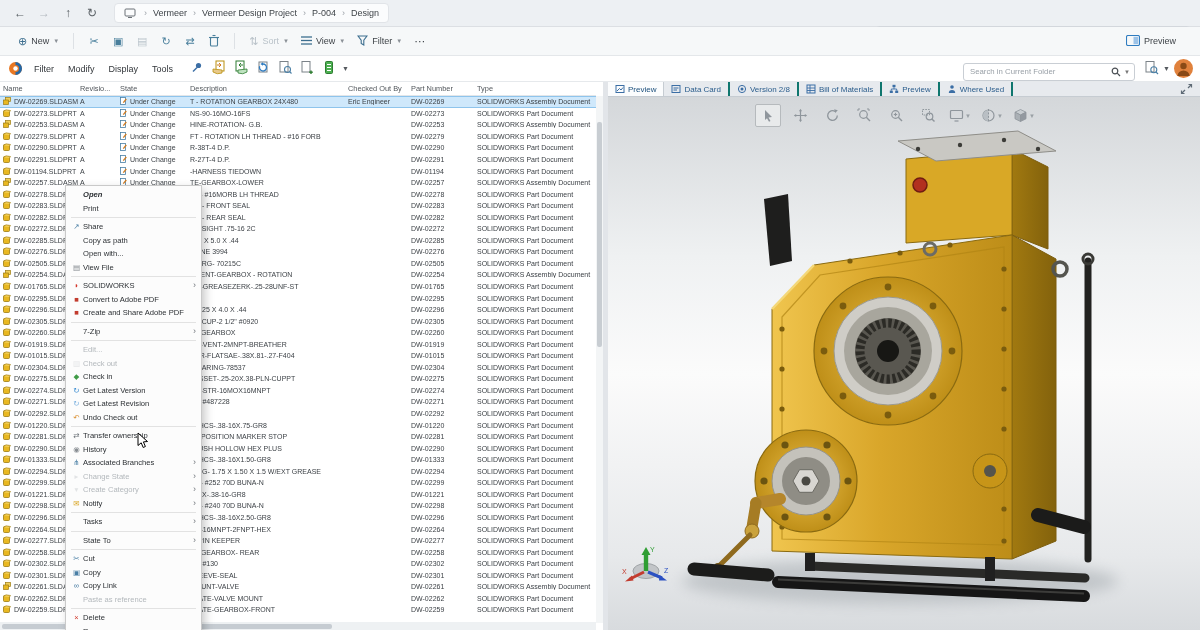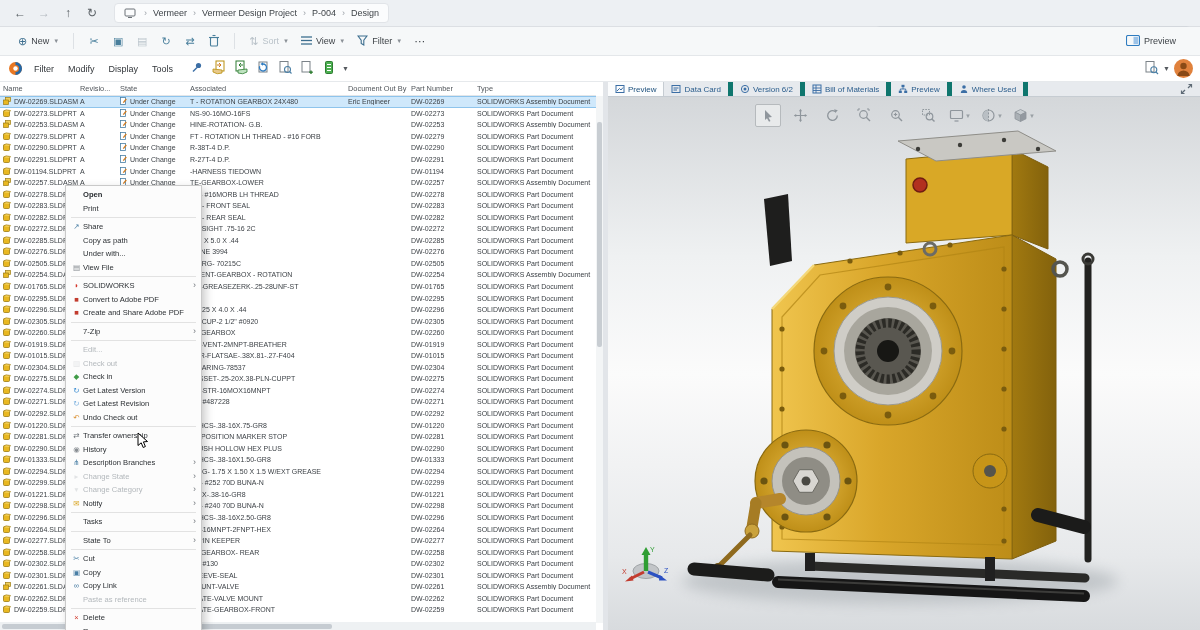--- a/index.html
+++ b/index.html
@@ -80,31 +80,31 @@
   .hscroll { position:absolute; left:0; bottom:0; width:596px; height:8px; background:#eef1f3; }
   .hthumb { position:absolute; left:2px; top:1.5px; width:330px; height:5px; background:#c6ccd2; border-radius:2px; }
 
   
   #context-menu { position:absolute; left:65px; top:103px; width:137px; background:#fcfcfc;
     border:1px solid #c9c9c9; box-shadow:3px 4px 9px rgba(0,0,0,.22); z-index:40; padding:2px 0; }
   .cm-item { height:13.5px; display:flex; align-items:center; font-size:7.6px; color:#2b2f33; padding:0 5px 0 4px; }
   .cm-ico { width:13px; flex:none; text-align:center; font-size:7.5px; line-height:1; }
   .cm-label { flex:1 1 auto; white-space:nowrap; overflow:hidden; }
   .cm-arrow { flex:none; color:#6f757a; font-size:9px; line-height:1; }
-  .cm-item.bold .cm-label { font-weight:bold; }
+  .cm-item.bold .cm-label { font-weight:bold;font-style:italic; }
   .cm-item.disabled { color:#b3b8bc; }
   .cm-item.disabled .cm-ico { opacity:.45; }
   .cm-sep { height:1px; background:#e2e2e2; margin:2px 5px; }
   #menu-cursor { position:absolute; z-index:60; }
 
   
   .tabs { position:absolute; left:0; top:0; width:592px; height:15px; background:#e7eaee;
     border-bottom:1px solid #c6ccd2; display:flex; align-items:stretch; }
   .tab { display:flex; align-items:center; gap:3px; padding:0 7px; font-size:8px; color:#2b5d8c;
-    border-right:5px solid #0f766e; cursor:default; white-space:nowrap; }
+    border-right:2px solid #0f766e; cursor:default; white-space:nowrap; }
   .tab.active { background:#fbfcfd; color:#1c4f7c; border-right:1px solid #c6ccd2; }
   .expand-btn { position:absolute; right:6px; top:1px; width:16px; height:13px; border:none;
     background:transparent; cursor:default; }
 
   
   .viewer { position:absolute; left:0; top:15px; width:592px; height:533px;
     background:linear-gradient(to bottom, #d4d7da 0%, #eff1f2 30%, #fbfbfb 52%, #e7e9eb 86%, #d8dbde 100%); overflow:hidden; }
   .viewtools { position:absolute; left:147px; top:7px; display:flex; gap:6px; }
   .vt-btn { width:26px; height:23px; border:1px solid transparent; background:transparent;
     display:flex; align-items:center; justify-content:center; gap:1px; cursor:default; }
@@ -269,20 +269,32 @@
     <button class="mb-iconbtn">
       <svg width="16" height="15" viewBox="0 0 16 15">
           <rect x="4.5" y="1.5" width="7" height="12" rx="1" fill="#4caf50" stroke="#2e7d32" stroke-width="1"></rect>
           <line x1="6" y1="4.5" x2="10" y2="4.5" stroke="#fff" stroke-width="1"></line>
           <line x1="6" y1="7.5" x2="10" y2="7.5" stroke="#fff" stroke-width="1"></line>
           <line x1="6" y1="10.5" x2="10" y2="10.5" stroke="#fff" stroke-width="1"></line>
         </svg>
     </button>
     <span class="mb-caret">▼</span>
 
+    <div class="search-folder">
+      <input type="text" placeholder="Search in Current Folder" style="">
+      <span class="sf-icons">
+        <span>
+          <svg width="10" height="10" viewBox="0 0 10 10">
+              <circle cx="4" cy="4" r="2.8" fill="none" stroke="#4a4f54" stroke-width="1.2"></circle>
+              <line x1="6.2" y1="6.2" x2="9" y2="9" stroke="#4a4f54" stroke-width="1.2"></line>
+            </svg>
+        </span>
+        <span style="font-size:6px;color:#777;">▼</span>
+      </span>
+    </div>
     <button class="mb-iconbtn" style="position:absolute;left:1140px;top:3px;">
       <svg width="15" height="15" viewBox="0 0 15 15">
           <rect x="2" y="1.5" width="8" height="10.5" fill="#fff" stroke="#7b8288" stroke-width="1"></rect>
           <circle cx="9.8" cy="9.8" r="3" fill="none" stroke="#4a7fa5" stroke-width="1.1"></circle>
           <line x1="11.9" y1="11.9" x2="14" y2="14" stroke="#4a7fa5" stroke-width="1.2"></line>
         </svg>
     </button>
     <span class="mb-caret" style="position:absolute;left:1161px;top:9px;">▼</span>
     <span class="avatar">
       <svg width="19" height="19" viewBox="0 0 19 19">
@@ -292,22 +304,22 @@
     </span>
   </div>
 
   <div class="content">
 
     <div class="filepanel">
       <div class="thead" id="thead">
           <span class="c h-name">Name</span>
           <span class="c h-rev">Revisio...</span>
           <span class="c h-state">State</span>
-          <span class="c h-desc">Associated</span>
-          <span class="c h-co">Document Out By</span>
+          <span class="c h-desc">Description</span>
+          <span class="c h-co">Checked Out By</span>
           <span class="c h-pn">Part Number</span>
           <span class="c h-type">Type</span>
         </div>
       <div class="tbody" id="tbody">
           <div class="row selected">
             <span class="c c-name">
               <span class="picon"><svg width="8" height="8" viewBox="0 0 8 8">
                   <rect x="2.5" y="0.5" width="5" height="4" fill="#f2cf5a" stroke="#9c7b12" stroke-width="0.7"></rect>
                   <rect x="0.5" y="3" width="5" height="4.5" fill="#e9b821" stroke="#9c7b12" stroke-width="0.7"></rect>
                 </svg></span>
@@ -1271,21 +1283,21 @@
           <div class="cm-item">
             <span class="cm-ico" style="color: rgb(74, 127, 165);">↗</span>
             <span class="cm-label">Share</span>
           </div>
           <div class="cm-item">
             <span class="cm-ico"></span>
             <span class="cm-label">Copy as path</span>
           </div>
           <div class="cm-item">
             <span class="cm-ico"></span>
-            <span class="cm-label">Under with...</span>
+            <span class="cm-label">Open with...</span>
           </div>
           <div class="cm-item">
             <span class="cm-ico" style="color: rgb(124, 130, 136);">▤</span>
             <span class="cm-label">View File</span>
           </div>
           <div class="cm-sep"></div>
           <div class="cm-item">
             <span class="cm-ico" style="color: rgb(212, 55, 44);">◗</span>
             <span class="cm-label">SOLIDWORKS</span>
             <span class="cm-arrow">›</span>
@@ -1333,31 +1345,31 @@
           <div class="cm-item">
             <span class="cm-ico" style="color: rgb(107, 114, 120);">⇄</span>
             <span class="cm-label">Transfer ownership</span>
           </div>
           <div class="cm-item">
             <span class="cm-ico" style="color: rgb(138, 143, 148);">◉</span>
             <span class="cm-label">History</span>
           </div>
           <div class="cm-item">
             <span class="cm-ico" style="color: rgb(74, 127, 165);">⋔</span>
-            <span class="cm-label">Description Branches</span>
+            <span class="cm-label">Associated Branches</span>
             <span class="cm-arrow">›</span>
           </div>
           <div class="cm-item disabled">
             <span class="cm-ico" style="color: rgb(195, 199, 202);">▸</span>
             <span class="cm-label">Change State</span>
             <span class="cm-arrow">›</span>
           </div>
           <div class="cm-item disabled">
             <span class="cm-ico" style="color: rgb(195, 199, 202);">▾</span>
-            <span class="cm-label">Change Category</span>
+            <span class="cm-label">Create Category</span>
             <span class="cm-arrow">›</span>
           </div>
           <div class="cm-item">
             <span class="cm-ico" style="color: rgb(217, 166, 38);">✉</span>
             <span class="cm-label">Notify</span>
             <span class="cm-arrow">›</span>
           </div>
           <div class="cm-sep"></div>
           <div class="cm-item">
             <span class="cm-ico"></span>
@@ -1427,21 +1439,21 @@
             </span>
             <span>Data Card</span>
           </div>
           <div class="tab">
             <span style="display: inline-flex;">
               <svg width="10" height="10" viewBox="0 0 10 10">
                 <circle cx="5" cy="5" r="3.6" fill="none" stroke="#3b6ea5" stroke-width="1"></circle>
                 <circle cx="5" cy="5" r="1.5" fill="#3b6ea5"></circle>
               </svg>
             </span>
-            <span>Version 6/2</span>
+            <span>Version 2/8</span>
           </div>
           <div class="tab">
             <span style="display: inline-flex;">
               <svg width="10" height="10" viewBox="0 0 10 10">
                 <rect x="1" y="1" width="8" height="8" fill="none" stroke="#3b6ea5" stroke-width="1"></rect>
                 <line x1="1" y1="4" x2="9" y2="4" stroke="#3b6ea5" stroke-width="0.9"></line>
                 <line x1="1" y1="6.5" x2="9" y2="6.5" stroke="#3b6ea5" stroke-width="0.9"></line>
                 <line x1="4" y1="1" x2="4" y2="9" stroke="#3b6ea5" stroke-width="0.9"></line>
               </svg>
             </span>

